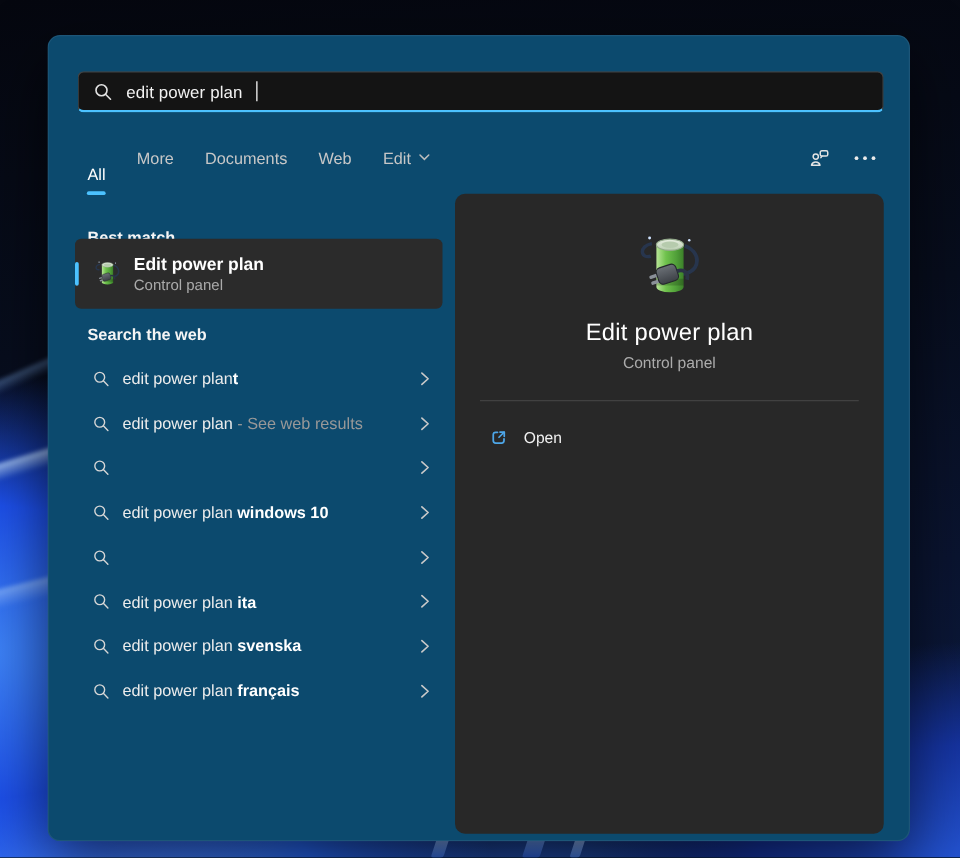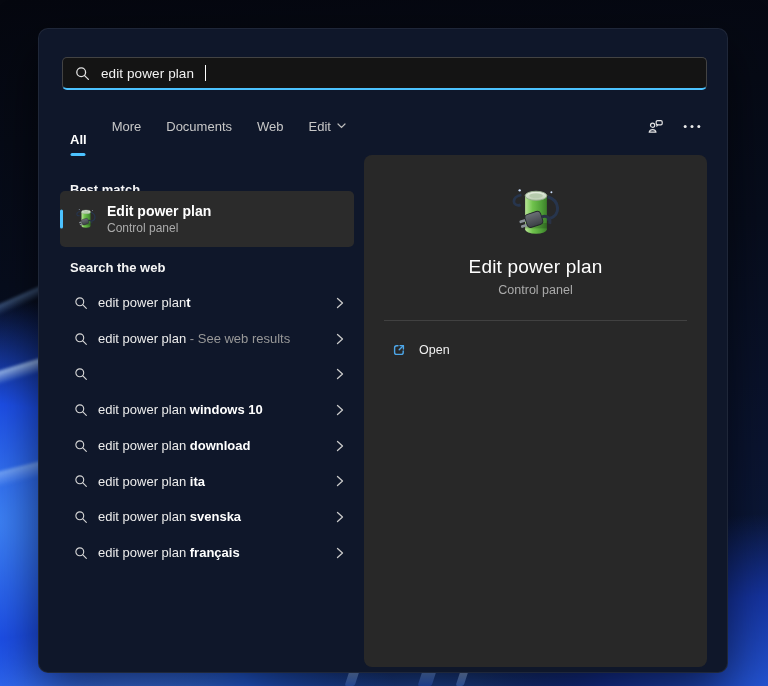--- a/index.html
+++ b/index.html
@@ -19,32 +19,32 @@
   .fold2{left:-46px;top:468px;width:120px;height:15px;transform:rotate(-14deg);opacity:.7;
          background:linear-gradient(180deg, rgba(160,200,255,.9), rgba(80,140,245,.08));}
   .fold3{left:-30px;top:300px;width:80px;height:10px;transform:rotate(-24deg);opacity:.5;
          background:linear-gradient(180deg, rgba(140,190,255,.8), rgba(60,120,240,.05));}
   .streak{position:absolute;bottom:0;height:15px;transform:skewX(-18deg);opacity:.75;border-radius:2px;}
   .streak1{left:347px;width:10px;background:linear-gradient(180deg,#9cc2ff,#3b76f0);}
   .streak2{left:420px;width:14px;background:linear-gradient(180deg,#7fb0ff,#2c62e4);}
   .streak3{left:458px;width:8px;background:linear-gradient(180deg,#aecdff,#4b85f4);}
   
   .panel{position:absolute;left:38px;top:28px;width:690px;height:645px;box-sizing:border-box;
-         background:#0f172a;border:1px solid rgba(255,255,255,.07);border-radius:10px;
+         background:#0c4a6e;border:1px solid rgba(255,255,255,.07);border-radius:10px;
          box-shadow:0 18px 50px rgba(0,0,0,.6);}
   
   .search-box{position:absolute;left:23px;top:28px;width:645px;height:33px;box-sizing:border-box;
               background:#141414;border:1px solid #434343;border-bottom:2px solid var(--accent);
               border-radius:5px;display:flex;align-items:center;padding:0 12px;gap:11px;}
   .search-text{font-size:13.5px;color:#f2f2f2;letter-spacing:.1px;}
   .caret{width:1px;height:16px;background:#fff;}
   
   .tab-row{position:absolute;left:31px;top:82px;right:26px;height:30px;display:flex;align-items:center;gap:25px;}
   .tab{font-size:13px;color:#c7c7c7;position:relative;display:flex;align-items:center;gap:6px;cursor:default;}
-  .tab.active{color:#fff;font-weight:700;margin-top:27px;}
+  .tab.active{color:#fff;font-weight:400;margin-top:27px;}
   .tab.active::after{content:"";position:absolute;left:50%;transform:translateX(-50%);bottom:-9px;
                      width:15px;height:3px;border-radius:2px;background:var(--accent);}
   .top-actions{margin-left:auto;display:flex;align-items:center;gap:19px;}
   
   .section-title{position:absolute;font-size:13px;font-weight:700;color:#f5f5f5;}
   .st-best{left:31px;top:153px;}
   .st-web{left:31px;top:231px;}
   .best-card{position:absolute;left:21px;top:162px;width:294px;height:56px;background:#2b2b2b;
              border-radius:5px;display:flex;align-items:center;overflow:visible;}
   .best-accent{position:absolute;left:0;top:50%;transform:translateY(-50%);width:3px;height:19px;
@@ -247,21 +247,20 @@
           </span>
       </div>
 
       <div class="web-row">
         <span class="glyph">
             <svg width="14" height="14" viewBox="0 0 15 15">
               <circle cx="6.2" cy="6.2" r="4.2" fill="none" stroke="#d6d6d6" stroke-width="1.2"></circle>
               <line x1="9.5" y1="9.5" x2="13.2" y2="13.2" stroke="#d6d6d6" stroke-width="1.2" stroke-linecap="round"></line>
             </svg>
           </span>
-        <span class="txt"><span>edit power plan </span><b>download</b><span class="dim"></span></span>
         <span class="chev">
             <svg width="8" height="12" viewBox="0 0 8 12">
               <polyline points="1.5,1.5 6.5,6 1.5,10.5" fill="none" stroke="#c9c9c9" stroke-width="1.3" stroke-linecap="round" stroke-linejoin="round"></polyline>
             </svg>
           </span>
       </div>
 
       <div class="web-row">
         <span class="glyph">
             <svg width="14" height="14" viewBox="0 0 15 15">

